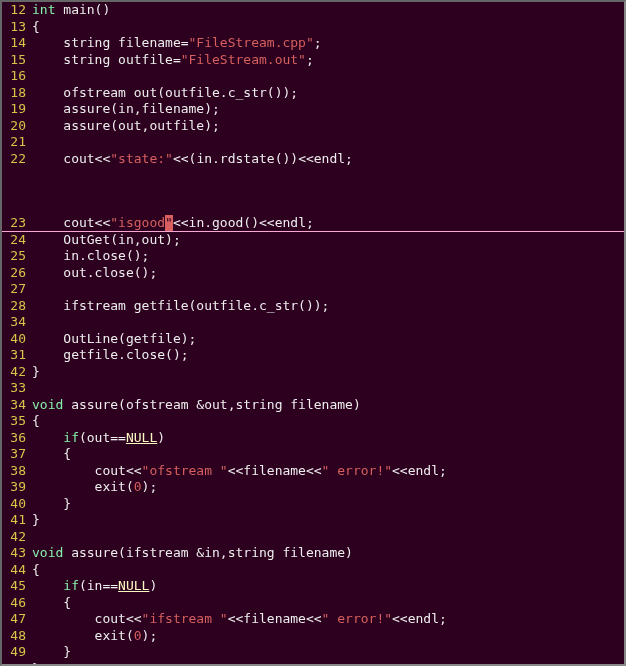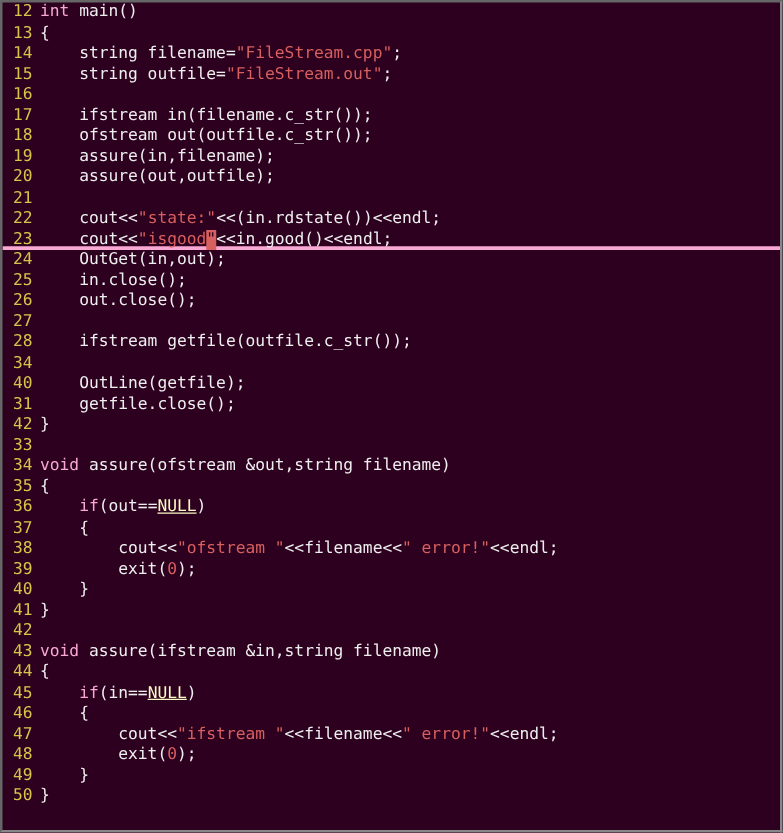--- a/index.html
+++ b/index.html
@@ -16,57 +16,58 @@
   }
   .editor {
     display: flex;
     flex-direction: column;
     padding-top: 0px;
   }
   .line {
     display: flex;
     height: 16.5px;
     white-space: pre;
+    align-items: center;
   }
   .gutter {
     width: 28px;
     text-align: right;
     color: #d7c54a;
     padding-right: 4px;
     flex-shrink: 0;
     user-select: none;
   }
   .code {
     color: #eeeeee;
     padding-left: 2px;
   }
-  .kw   { color: #f9a8d4; }
+  .kw   { color: #86efac; }
   .str  { color: #d75f5f; }   
   .num  { color: #d75f5f; }   
   .null { color: #fef9c3; text-decoration: underline; }
   .hi-line .code { }
   .hi-line {
-    border-bottom: 3px solid #f9a8d4;
+    border-bottom: 1px solid #f9a8d4;
+    margin-top: 48px;
   }
   .cursor-block {
     background: #d75f5f;
     color: #2c001e;
     display: inline-block;
   }
 </style>
 </head>
 <body>
 
 <div class="editor" id="editor">
     <div class="line"><div class="gutter">12</div><div class="code"><span class="kw">int</span><span> main()</span></div></div>
     <div class="line"><div class="gutter">13</div><div class="code"><span>{</span></div></div>
     <div class="line"><div class="gutter">14</div><div class="code"><span>    string filename=</span><span class="str">"FileStream.cpp"</span><span>;</span></div></div>
     <div class="line"><div class="gutter">15</div><div class="code"><span>    string outfile=</span><span class="str">"FileStream.out"</span><span>;</span></div></div>
     <div class="line"><div class="gutter">16</div><div class="code"></div></div>
-    <div class="line"><div class="gutter">17</div><div class="code"><span>    ifstream in(filename.c_str());</span></div></div>
     <div class="line"><div class="gutter">18</div><div class="code"><span>    ofstream out(outfile.c_str());</span></div></div>
     <div class="line"><div class="gutter">19</div><div class="code"><span>    assure(in,filename);</span></div></div>
     <div class="line"><div class="gutter">20</div><div class="code"><span>    assure(out,outfile);</span></div></div>
     <div class="line"><div class="gutter">21</div><div class="code"></div></div>
     <div class="line"><div class="gutter">22</div><div class="code"><span>    cout&lt;&lt;</span><span class="str">"state:"</span><span>&lt;&lt;(in.rdstate())&lt;&lt;endl;</span></div></div>
     <div class="line hi-line"><div class="gutter">23</div><div class="code"><span>    cout&lt;&lt;</span><span class="str">"isgood</span><span class="cursor-block">"</span><span>&lt;&lt;in.good()&lt;&lt;endl;</span></div></div>
     <div class="line"><div class="gutter">24</div><div class="code"><span>    OutGet(in,out);</span></div></div>
     <div class="line"><div class="gutter">25</div><div class="code"><span>    in.close();</span></div></div>
     <div class="line"><div class="gutter">26</div><div class="code"><span>    out.close();</span></div></div>
     <div class="line"><div class="gutter">27</div><div class="code"></div></div>

